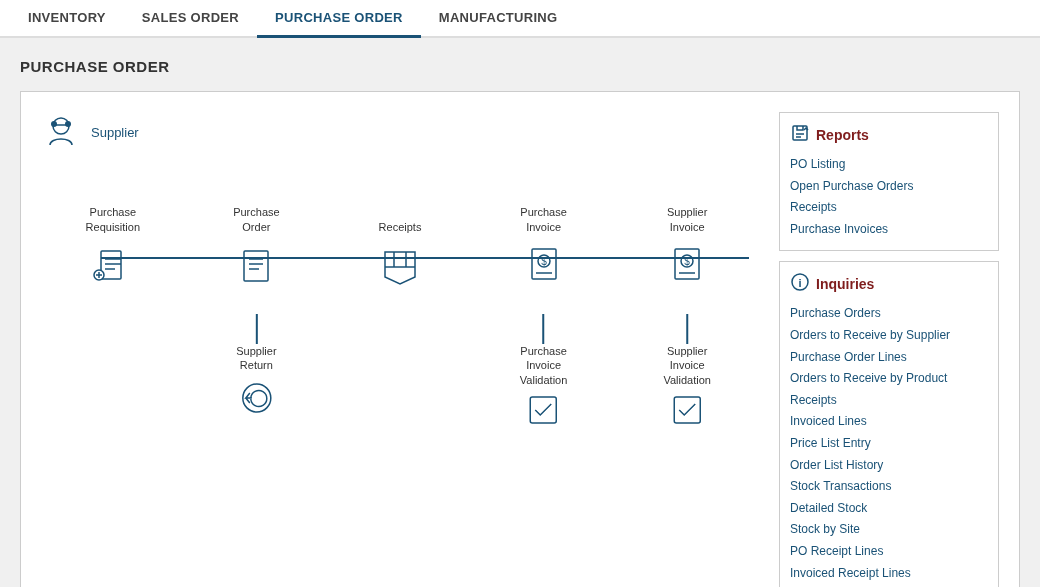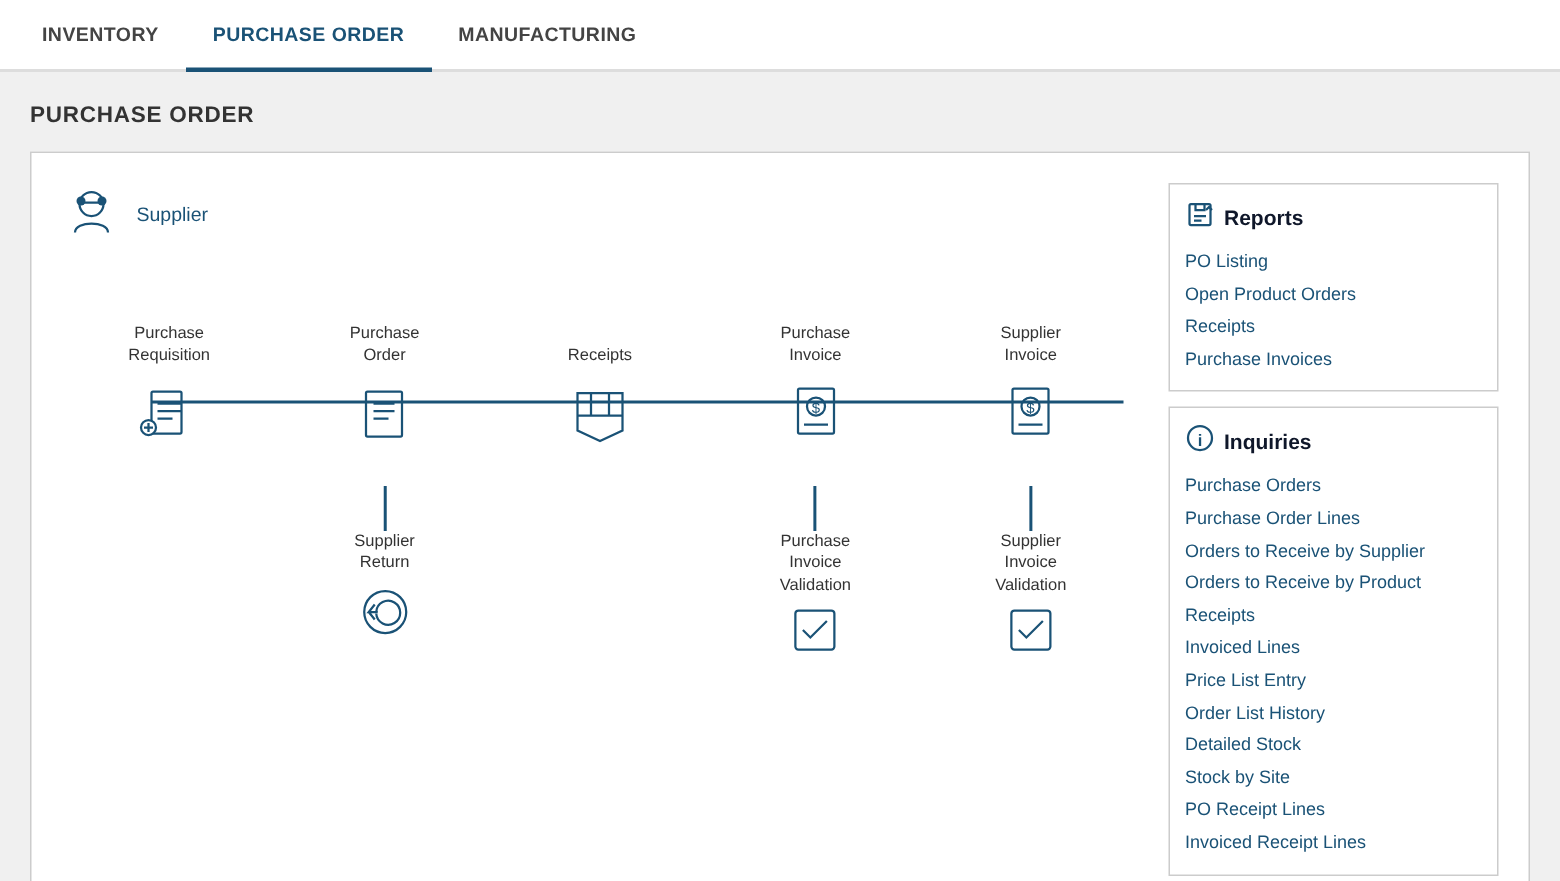--- a/index.html
+++ b/index.html
@@ -3,21 +3,21 @@
   <meta charset="utf-8">
   <style>
     * { box-sizing: border-box; margin: 0; padding: 0; }
     body { font-family: Arial, sans-serif; font-size: 13px; background: #f0f0f0; }
 
     .top-nav {
       background: #fff;
       border-bottom: 2px solid #ddd;
       display: flex;
       align-items: stretch;
-      height: 48px;
+      height: 38px;
       padding: 0 10px;
     }
     .nav-item {
       display: flex;
       align-items: center;
       padding: 0 18px;
       font-size: 13px;
       font-weight: bold;
       color: #444;
       cursor: pointer;
@@ -135,40 +135,41 @@
       border: 1px solid #ccc;
       padding: 10px;
     }
 
     .panel-header {
       display: flex;
       align-items: center;
       gap: 6px;
       font-size: 14px;
       font-weight: bold;
-      color: #0f172a;
+      color: #7f1d1d;
       margin-bottom: 8px;
     }
 
     .panel-link {
       display: block;
       color: #1a5276;
       font-size: 12px;
       line-height: 1.8;
       cursor: pointer;
       text-decoration: none;
     }
 
     svg.icon { stroke: #1a5276; fill: none; stroke-width: 1.5; }
   </style>
 </head>
 <body>
 
 <nav class="top-nav">
   <div class="nav-item">INVENTORY</div>
+  <div class="nav-item">SALES ORDER</div>
   <div class="nav-item active">PURCHASE ORDER</div>
   <div class="nav-item">MANUFACTURING</div>
 </nav>
 
 <div class="page-content">
   <div class="page-title">PURCHASE ORDER</div>
 
   <div class="main-box">
 
     <div class="left-section">
@@ -306,45 +307,46 @@
               <path d="M7 3 L7 7 L13 7 L13 3"></path>
               <line x1="6" y1="11" x2="14" y2="11"></line>
               <line x1="6" y1="14" x2="11" y2="14"></line>
               <path d="M14 7 L16 5 L18 7"></path>
             </svg>
           </span>
           <span>Reports</span>
         </div>
         <div>
           <a class="panel-link">PO Listing</a>
-          <a class="panel-link">Open Product Orders</a>
+          <a class="panel-link">Open Purchase Orders</a>
           <a class="panel-link">Receipts</a>
           <a class="panel-link">Purchase Invoices</a>
         </div>
       </div>
 
       <div class="panel-box">
         <div class="panel-header">
           <span>
             <svg width="20" height="20" viewBox="0 0 20 20" class="icon">
               <circle cx="10" cy="10" r="8"></circle>
               <text x="10" y="15" text-anchor="middle" font-size="11" font-family="Arial" fill="#1a5276" stroke="none">i</text>
             </svg>
           </span>
           <span>Inquiries</span>
         </div>
         <div>
           <a class="panel-link">Purchase Orders</a>
+          <a class="panel-link">Orders to Receive by Supplier</a>
           <a class="panel-link">Purchase Order Lines</a>
-          <a class="panel-link">Orders to Receive by Supplier</a>
           <a class="panel-link">Orders to Receive by Product</a>
           <a class="panel-link">Receipts</a>
           <a class="panel-link">Invoiced Lines</a>
           <a class="panel-link">Price List Entry</a>
           <a class="panel-link">Order List History</a>
+          <a class="panel-link">Stock Transactions</a>
           <a class="panel-link">Detailed Stock</a>
           <a class="panel-link">Stock by Site</a>
           <a class="panel-link">PO Receipt Lines</a>
           <a class="panel-link">Invoiced Receipt Lines</a>
         </div>
       </div>
 
     </div>
   </div>
 </div>

